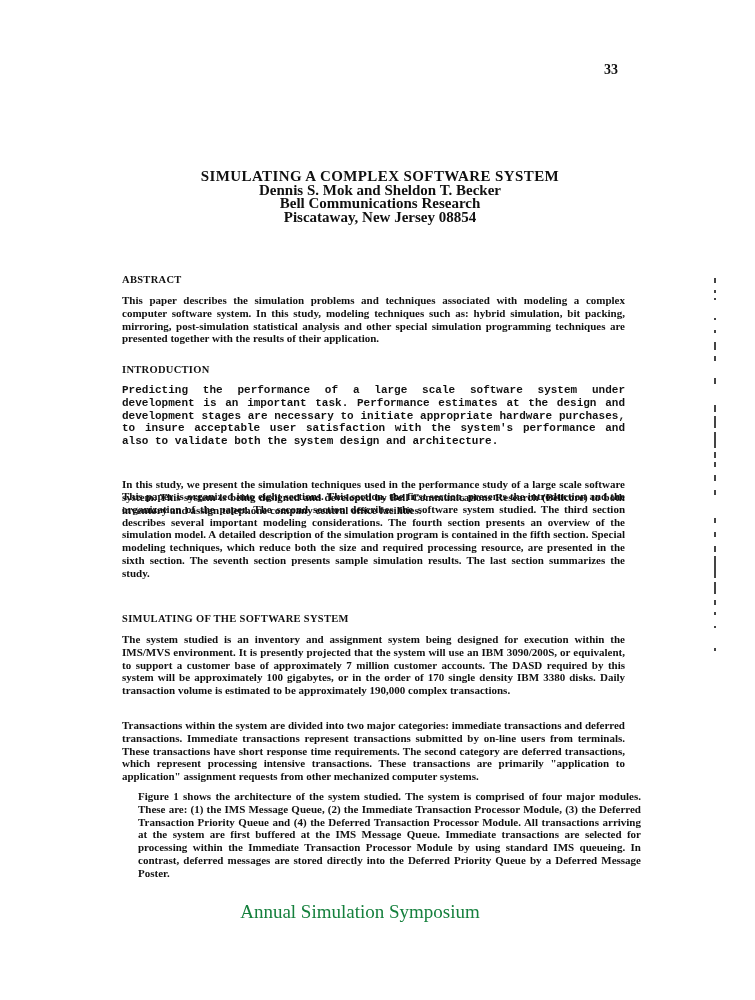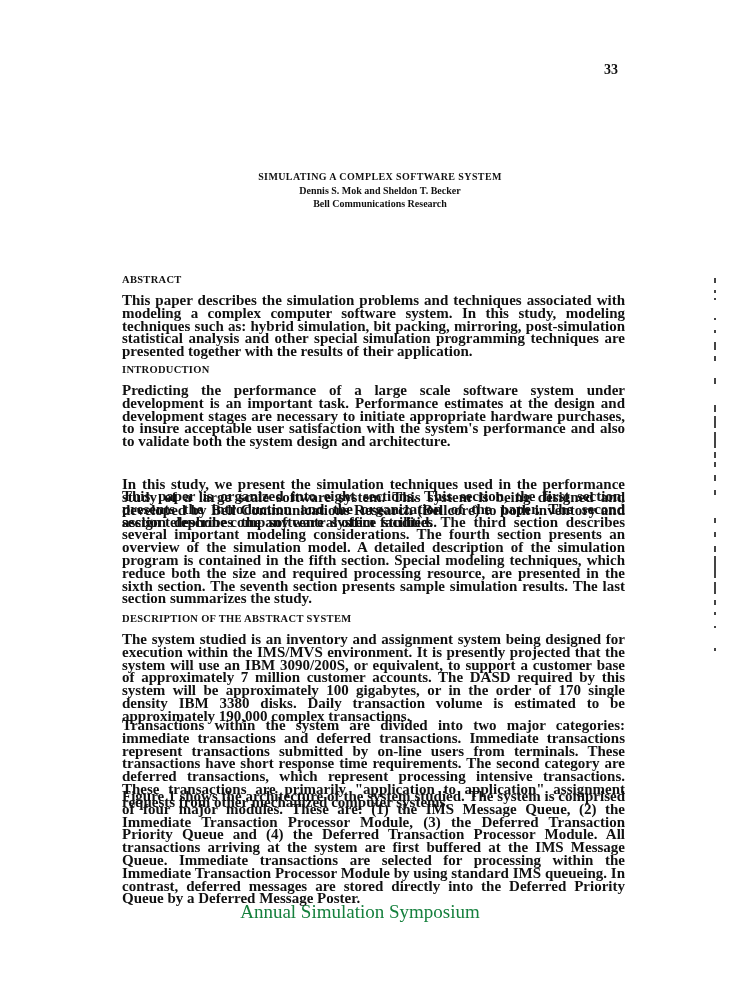--- a/index.html
+++ b/index.html
@@ -5,66 +5,67 @@
   html, body { margin: 0; padding: 0; }
   body {
     width: 755px; height: 1000px; background: #ffffff; position: relative; overflow: hidden;
     font-family: "Liberation Serif", "DejaVu Serif", serif; color: #111;
   }
   .page-number {
     position: absolute; left: 604px; top: 62px; font-size: 14px; font-weight: bold;
   }
   .title-block {
     position: absolute; left: 200px; width: 360px; top: 170px; text-align: center;
-    font-size: 10px; font-weight: bold; line-height: 13.5px;
+    font-size: 15px; font-weight: bold; line-height: 13.5px;
   }
   .title-block .t { letter-spacing: 0.4px; }
   .content {
     position: absolute; left: 122px; width: 503px;
-    font-size: 15px; font-weight: bold; line-height: 12.8px; text-align: justify;
+    font-size: 11px; font-weight: bold; line-height: 12.8px; text-align: justify;
   }
   .heading { font-size: 10.5px; font-weight: bold; letter-spacing: 0.3px; }
   p { margin: 0; }
   .abstract-h { top: 274px; font-family: Liberation Serif, serif; }
   .abstract-p { top: 294px; }
   .intro-h { top: 364px; }
-  .intro-p1 { top: 384px; }
+  .intro-p1 { top: 384px; font-family: Liberation Mono, monospace; }
   .intro-p2 { top: 446px; margin-top: 32px; }
   .intro-p3 { top: 490px; }
   .desc-h { top: 613px; }
   .desc-p1 { top: 633px; }
   .desc-p2 { top: 719px; }
-  .desc-p3 { top: 790px; }
+  .desc-p3 { top: 790px; margin-left: 16px; }
   .footer-title {
     position: absolute; left: 200px; width: 320px; top: 901px; text-align: center;
     font-family: "Liberation Serif", "DejaVu Serif", serif; font-size: 19px; font-weight: normal; color: #15803d;
   }
   .margin-marks { position: absolute; left: 714px; top: 270px; width: 2px; height: 390px; }
   .mark { position: absolute; left: 0; width: 1.5px; background: #444; }
 </style>
 </head>
 <body>
 
 <div class="page-number">33</div>
 
 <div class="title-block">
   <div class="t">SIMULATING A COMPLEX SOFTWARE SYSTEM</div>
   <div>Dennis S. Mok and Sheldon T. Becker</div>
   <div>Bell Communications Research</div>
+  <div>Piscataway, New Jersey 08854</div>
 </div>
 
 <div class="content heading abstract-h">ABSTRACT</div>
 <p class="content abstract-p">This paper describes the simulation problems and techniques associated with modeling a complex computer software system. In this study, modeling techniques such as: hybrid simulation, bit packing, mirroring, post-simulation statistical analysis and other special simulation programming techniques are presented together with the results of their application.</p>
 
 <div class="content heading intro-h">INTRODUCTION</div>
 <p class="content intro-p1">Predicting the performance of a large scale software system under development is an important task. Performance estimates at the design and development stages are necessary to initiate appropriate hardware purchases, to insure acceptable user satisfaction with the system's performance and also to validate both the system design and architecture.</p>
 <p class="content intro-p2">In this study, we present the simulation techniques used in the performance study of a large scale software system. This system is being designed and developed by Bell Communications Research (Bellcore) to both inventory and assign telephone company central office facilities.</p>
 <p class="content intro-p3">This paper is organized into eight sections. This section, the first section, presents the introduction and the organization of the paper. The second section describes the software system studied. The third section describes several important modeling considerations. The fourth section presents an overview of the simulation model. A detailed description of the simulation program is contained in the fifth section. Special modeling techniques, which reduce both the size and required processing resource, are presented in the sixth section. The seventh section presents sample simulation results. The last section summarizes the study.</p>
 
-<div class="content heading desc-h">DESCRIPTION OF THE ABSTRACT SYSTEM</div>
+<div class="content heading desc-h">SIMULATING OF THE SOFTWARE SYSTEM</div>
 <p class="content desc-p1">The system studied is an inventory and assignment system being designed for execution within the IMS/MVS environment. It is presently projected that the system will use an IBM 3090/200S, or equivalent, to support a customer base of approximately 7 million customer accounts. The DASD required by this system will be approximately 100 gigabytes, or in the order of 170 single density IBM 3380 disks. Daily transaction volume is estimated to be approximately 190,000 complex transactions.</p>
 <p class="content desc-p2">Transactions within the system are divided into two major categories: immediate transactions and deferred transactions. Immediate transactions represent transactions submitted by on-line users from terminals. These transactions have short response time requirements. The second category are deferred transactions, which represent processing intensive transactions. These transactions are primarily "application to application" assignment requests from other mechanized computer systems.</p>
 <p class="content desc-p3">Figure 1 shows the architecture of the system studied. The system is comprised of four major modules. These are: (1) the IMS Message Queue, (2) the Immediate Transaction Processor Module, (3) the Deferred Transaction Priority Queue and (4) the Deferred Transaction Processor Module. All transactions arriving at the system are first buffered at the IMS Message Queue. Immediate transactions are selected for processing within the Immediate Transaction Processor Module by using standard IMS queueing. In contrast, deferred messages are stored directly into the Deferred Priority Queue by a Deferred Message Poster.</p>
 
 <div class="footer-title">Annual Simulation Symposium</div>
 
 <div class="margin-marks">
   <div class="mark" style="top:8px;height:5px"></div>
   <div class="mark" style="top:20px;height:3px"></div>
   <div class="mark" style="top:28px;height:2px"></div>

